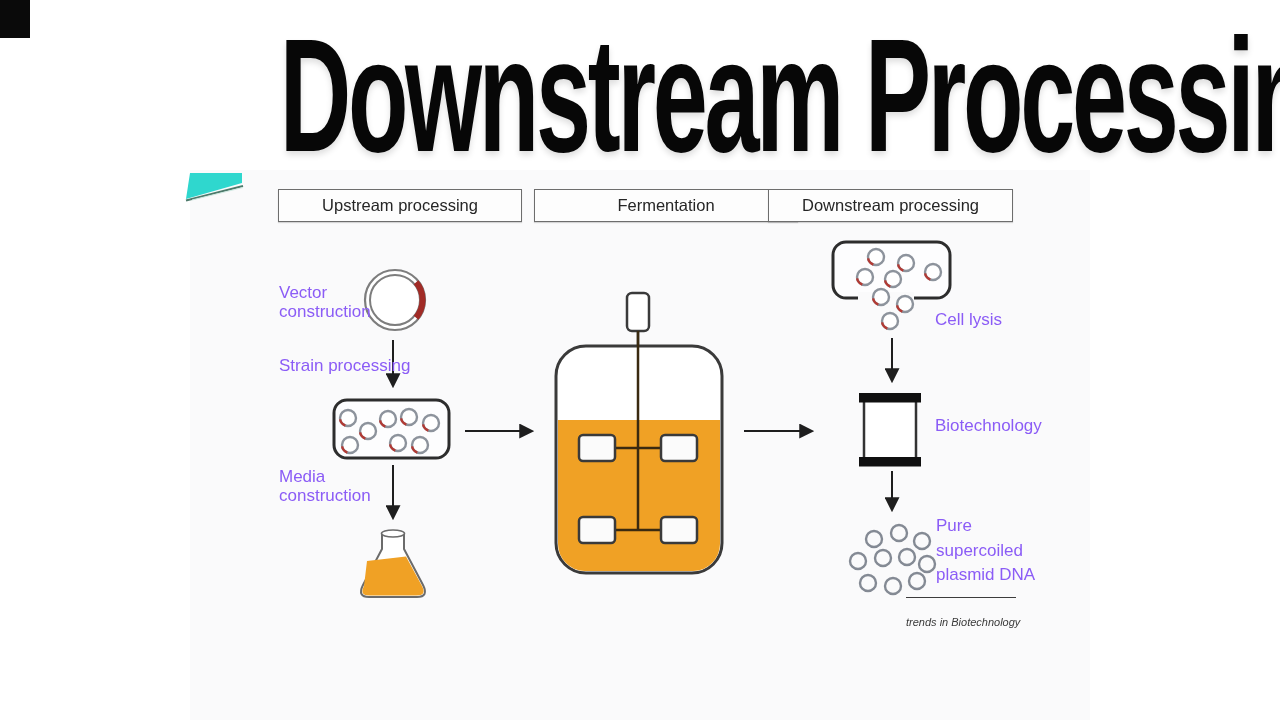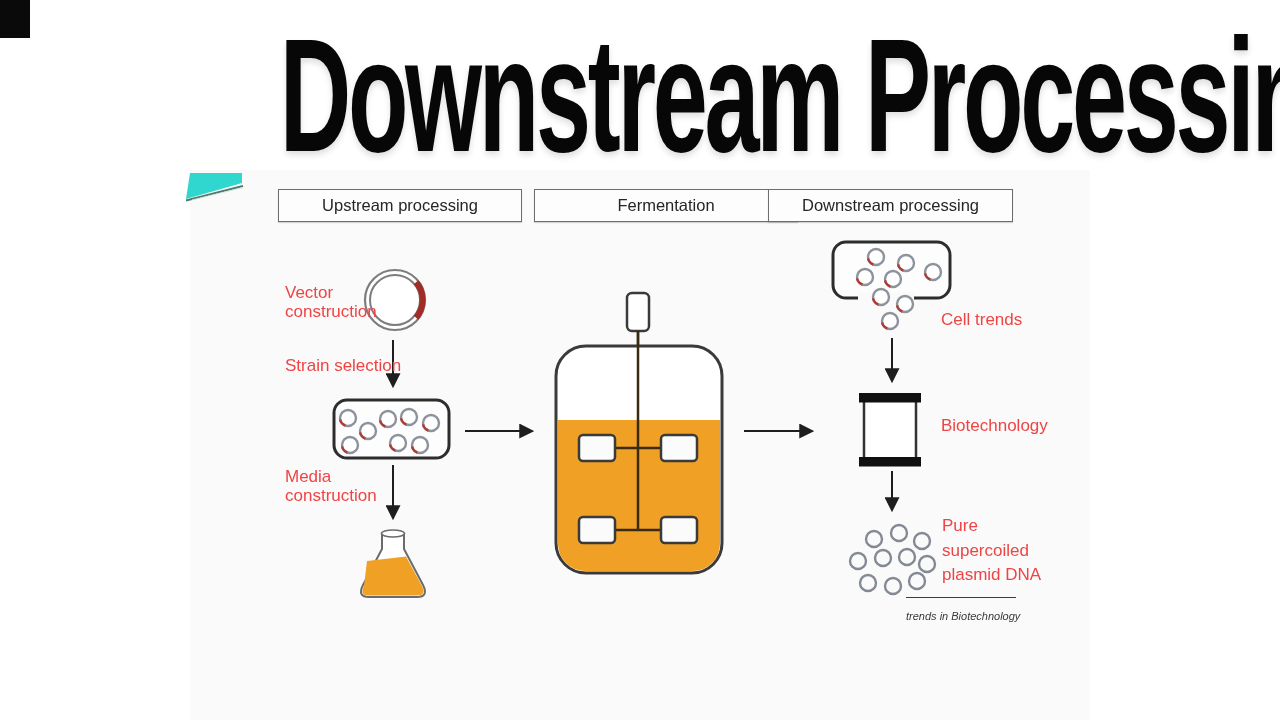--- a/index.html
+++ b/index.html
@@ -22,30 +22,30 @@
   .stage{
     position:absolute;height:33px;background:#fdfdfd;border:1.5px solid #6d6d6d;
     box-sizing:border-box;display:flex;align-items:center;justify-content:center;
     font-size:16.5px;color:#262626;box-shadow:0 1px 1px rgba(0,0,0,0.15);
   }
   .stage-up{left:278px;top:189px;width:244px;}
   .stage-ferm{left:534px;top:189px;width:264px;}
   .stage-down{left:768px;top:189px;width:245px;}
   .flow-svg{position:absolute;left:190px;top:170px;width:900px;height:550px;}
   
-  .lbl{position:absolute;color:#ef4444;font-size:17px;line-height:19px;margin-left:6px;}
+  .lbl{position:absolute;color:#8b5cf6;font-size:17px;line-height:19px;}
   .lbl-vector{left:279px;top:283px;width:95px;}
   .lbl-strain{left:279px;top:356px;white-space:nowrap;}
   .lbl-media{left:279px;top:467px;width:100px;}
   .lbl-lysis{left:935px;top:310px;white-space:nowrap;}
   .lbl-purif{left:935px;top:416px;white-space:nowrap;}
   .lbl-product{left:936px;top:514px;width:105px;font-size:17px;line-height:24.5px;}
   .credit{
     position:absolute;left:906px;top:597px;width:110px;border-top:1.5px solid #3c3c3c;
-    padding-top:12px;font-size:11px;font-style:italic;color:#3a3a3a;white-space:nowrap;
+    padding-top:18px;font-size:11px;font-style:italic;color:#3a3a3a;white-space:nowrap;
   }
 </style>
 </head>
 <body>
 
 <div class="corner-mark"></div>
 
 <div class="title-wrap">
   <div class="title">Downstream Processing</div>
 </div>
@@ -180,18 +180,18 @@
     <use href="#pcell" x="883" y="558"></use>
       <use href="#pcell" x="907" y="557"></use>
     <use href="#pcell" x="927" y="564"></use>
       <use href="#pcell" x="868" y="583"></use>
     <use href="#pcell" x="893" y="586"></use>
       <use href="#pcell" x="917" y="581"></use>
   </g>
 </svg>
 
 <div class="lbl lbl-vector">Vector construction</div>
-<div class="lbl lbl-strain">Strain selection</div>
+<div class="lbl lbl-strain">Strain processing</div>
 <div class="lbl lbl-media">Media construction</div>
-<div class="lbl lbl-lysis">Cell trends</div>
+<div class="lbl lbl-lysis">Cell lysis</div>
 <div class="lbl lbl-purif">Biotechnology</div>
 <div class="lbl lbl-product">Pure supercoiled plasmid DNA</div>
 <div class="credit">trends in Biotechnology</div>
 
 </body></html>

